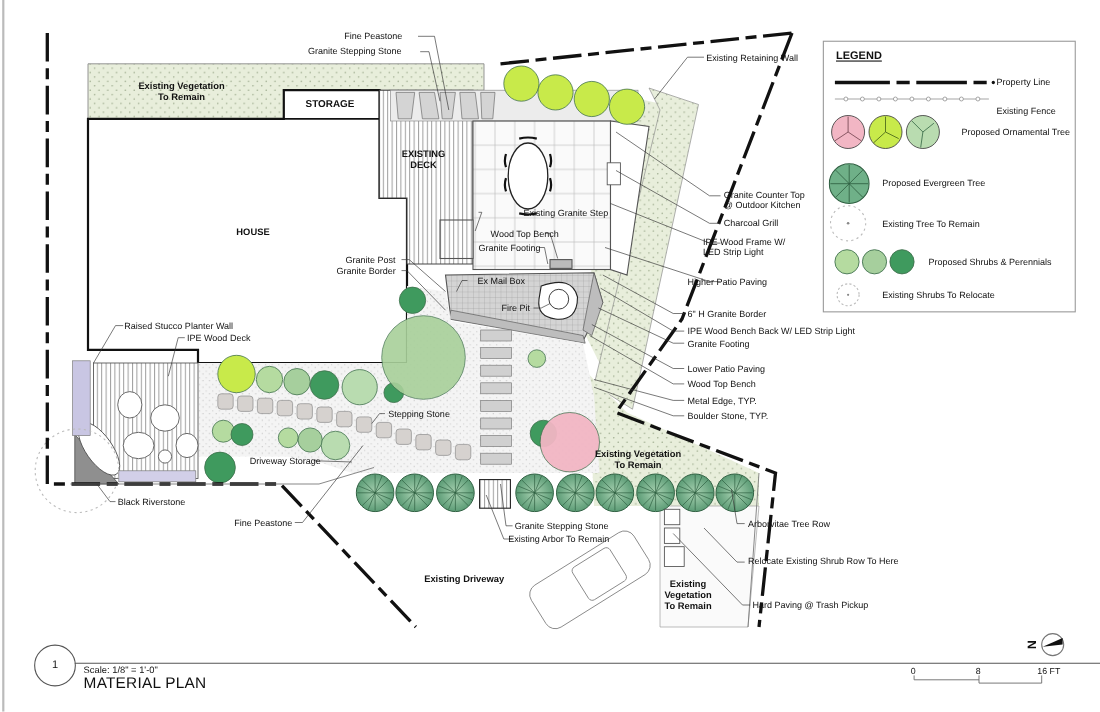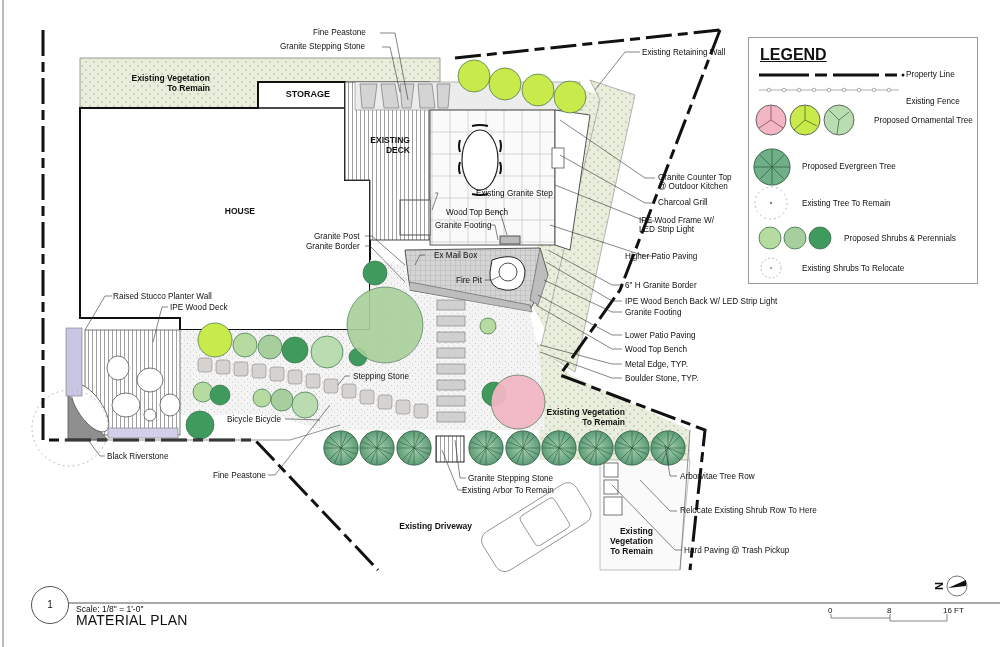--- a/index.html
+++ b/index.html
@@ -1,21 +1,21 @@
 <!DOCTYPE html>
 <html><head>
 <meta charset="utf-8">
 <style>
   html,body{margin:0;padding:0;background:#fff;}
   body{width:1000px;height:647px;position:relative;overflow:hidden;font-family:"Liberation Sans",sans-serif;color:#111;}
   #sheet{position:absolute;left:0;top:0;width:1000px;height:647px;}
   .lbl{position:absolute;font-size:8.2px;white-space:nowrap;line-height:1.15;color:#111;}
-  .blbl{position:absolute;font-size:8.5px;font-weight:bold;text-align:right;line-height:1.15;color:#111;}
+  .blbl{position:absolute;font-size:8.5px;font-weight:bold;text-align:center;line-height:1.15;color:#111;}
   .legend{position:absolute;left:748px;top:37px;width:228px;height:245px;border:1px solid #9a9a9a;background:#fff;}
-  .legend .title{position:absolute;left:11px;top:8px;font-size:16px;font-weight:bold;text-decoration:underline;}
+  .legend .title{position:absolute;left:11px;top:8px;font-size:10px;font-weight:bold;text-decoration:underline;}
   .legend .it{position:absolute;font-size:8.2px;white-space:nowrap;text-align:center;}
   .ttl{position:absolute;left:76px;top:612px;font-size:14px;letter-spacing:0.2px;}
   .scl{position:absolute;left:76px;top:604px;font-size:8.5px;}
   .num{position:absolute;left:31px;top:586px;width:36px;height:36px;border:1px solid #555;border-radius:50%;text-align:center;line-height:36px;font-size:10px;}
   .sb{position:absolute;font-size:8px;}
 </style>
 </head>
 <body>
 
 <div id="sheet">
@@ -296,21 +296,21 @@
   <div class="lbl" style="left:453px;top:189px;padding-left:23px;">Existing Granite Step</div>
   <div class="lbl" style="left:446px;top:208px;">Wood Top Bench</div>
   <div class="lbl" style="left:435px;top:221px;">Granite Footing</div>
   <div class="lbl" style="left:314px;top:232px;">Granite Post</div>
   <div class="lbl" style="left:306px;top:242px;">Granite Border</div>
   <div class="lbl" style="left:434px;top:251px;">Ex Mail Box</div>
   <div class="lbl" style="left:456px;top:276px;">Fire Pit</div>
   <div class="lbl" style="left:113px;top:292px;">Raised Stucco Planter Wall</div>
   <div class="lbl" style="left:170px;top:303px;text-align:center;">IPE Wood Deck</div>
   <div class="lbl" style="left:353px;top:372px;">Stepping Stone</div>
-  <div class="lbl" style="left:227px;top:415px;">Bicycle Bicycle</div>
+  <div class="lbl" style="left:227px;top:415px;">Driveway Storage</div>
   <div class="lbl" style="left:107px;top:452px;">Black Riverstone</div>
   <div class="lbl" style="left:213px;top:471px;">Fine Peastone</div>
   <div class="lbl" style="left:468px;top:474px;">Granite Stepping Stone</div>
   <div class="lbl" style="left:462px;top:486px;">Existing Arbor To Remain</div>
   <div class="lbl" style="left:680px;top:472px;">Arborvitae Tree Row</div>
   <div class="lbl" style="left:680px;top:506px;">Relocate Existing Shrub Row To Here</div>
   <div class="lbl" style="left:684px;top:546px;">Hard Paving @ Trash Pickup</div>
 
   <div class="legend">
     <div class="title">LEGEND</div>

